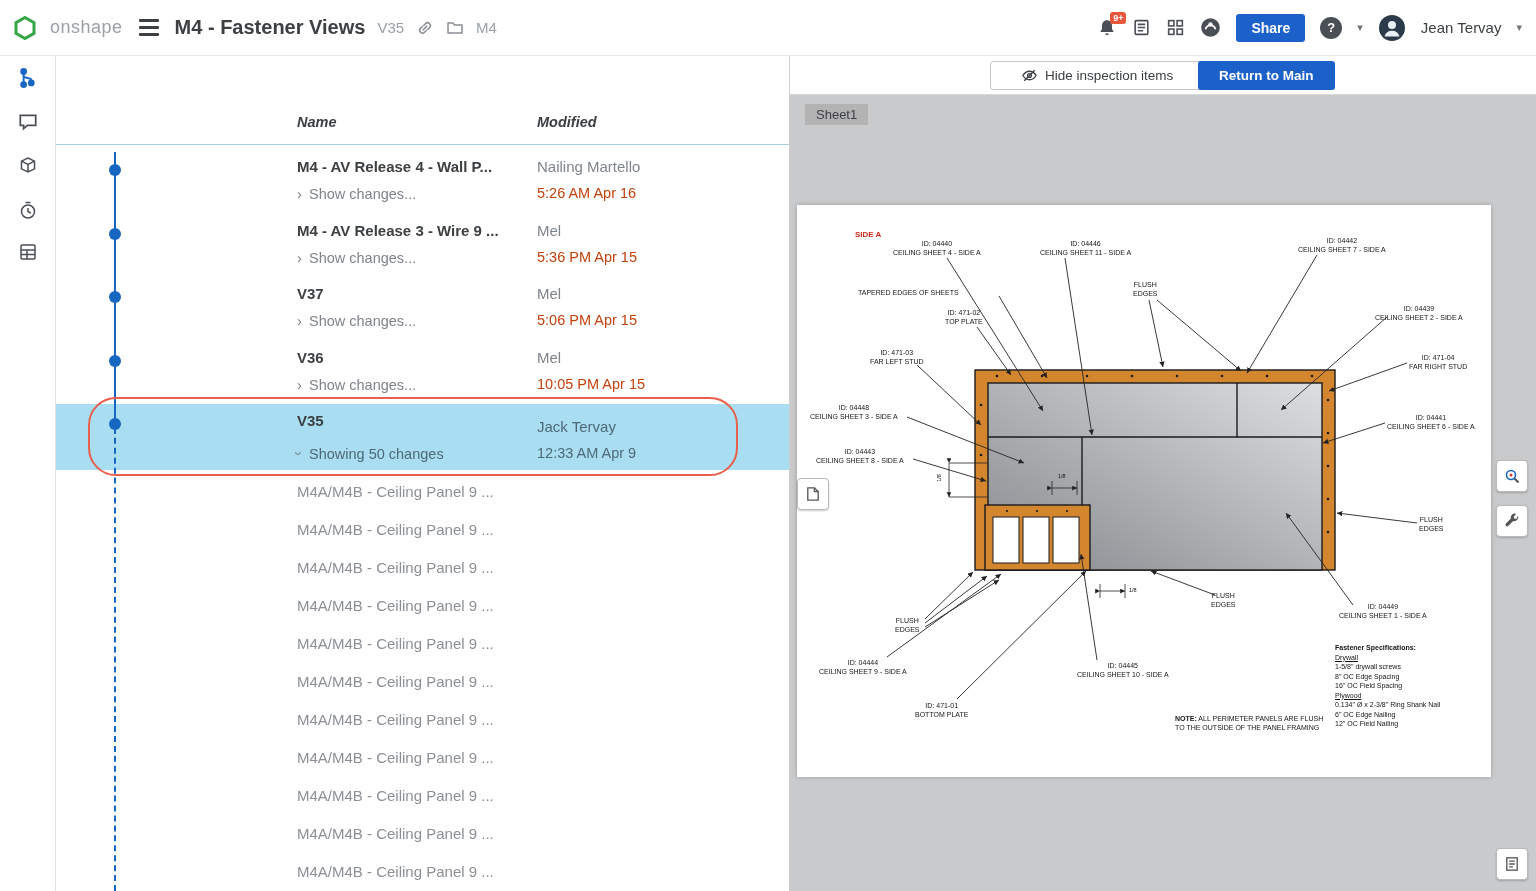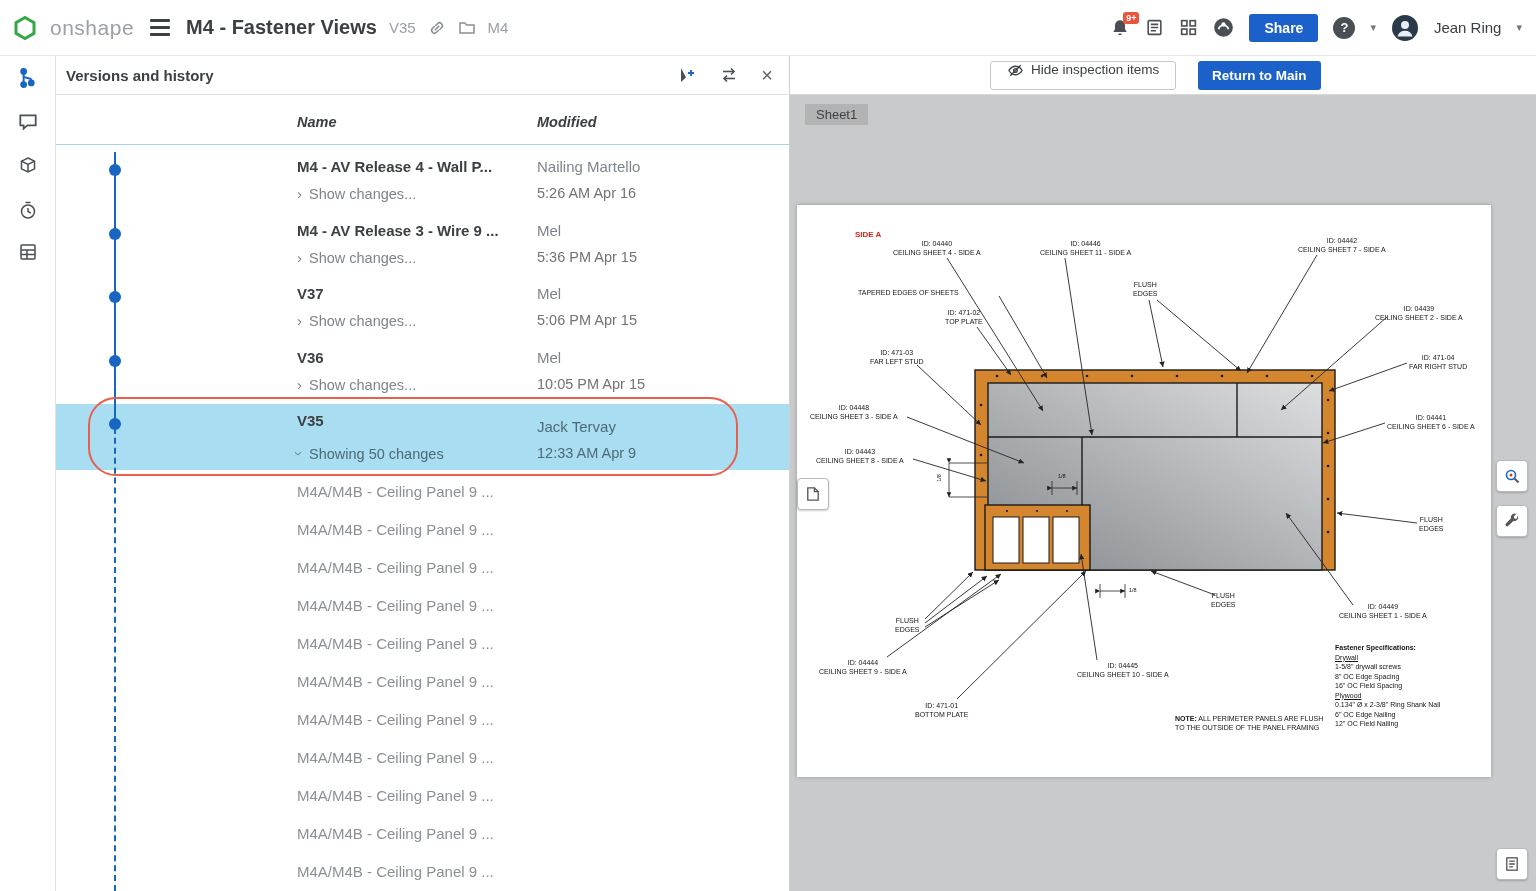--- a/index.html
+++ b/index.html
@@ -5,21 +5,21 @@
   * { box-sizing: border-box; margin: 0; padding: 0; }
   body {
     width: 1536px; height: 891px; position: relative; overflow: hidden;
     font-family: "Liberation Sans", "DejaVu Sans", sans-serif;
     background: #ffffff; color: #3c4043;
   }
   
   .app-header { position: absolute; left: 0; top: 0; width: 1536px; height: 56px;
     background: #fff; border-bottom: 1px solid #e6e6e6; display: flex; align-items: center; z-index: 30; }
   .h-left { display: flex; align-items: center; gap: 12px; padding-left: 12px; }
-  .brand { font-size: 21px; color: #9aa0a6; letter-spacing: .5px; }
+  .brand { font-size: 18px; color: #9aa0a6; letter-spacing: .5px; }
   .hamburger { display: flex; flex-direction: column; gap: 4px; padding: 4px; cursor: pointer; }
   .hamburger div { width: 20px; height: 3px; background: #3c4043; border-radius: 1px; }
   .doc-title { font-size: 20px; font-weight: bold; color: #3c4043; white-space: nowrap; }
   .muted { color: #9aa0a6; }
   .ver-label { font-size: 15px; }
   .h-right { margin-left: auto; display: flex; align-items: center; gap: 15px; padding-right: 14px; }
   .btn-share { background: #1b61c9; color: #fff; font-size: 14px; border: none; border-radius: 3px;
     padding: 6px 15px; font-weight: bold; cursor: pointer; }
   .bell-wrap { position: relative; display: flex; }
   .badge { position: absolute; top: -6px; right: -9px; background: #e8553a; color: #fff;
@@ -47,40 +47,40 @@
   .colhead { position: absolute; top: 58px; font-size: 14.5px; font-weight: bold; z-index: 5; font-style: italic; }
   .ch-underline { position: absolute; top: 88px; left: 0; right: 0; height: 1px; background: #a9cfe2; }
   .tl-solid { position: absolute; left: 58px; top: 96px; width: 0; height: 266px; border-left: 2px solid #1766c2; z-index: 3; }
   .tl-dashed { position: absolute; left: 58px; top: 362px; width: 0; height: 473px; border-left: 2px dashed #1766c2; z-index: 3; }
   .tl-dot { position: absolute; left: 53px; width: 12px; height: 12px; border-radius: 50%; background: #1766c2; z-index: 4; }
   .vrow { position: absolute; left: 0; right: 0; height: 64px; z-index: 2; cursor: pointer; }
   .vrow.selected { background: #a9ddf1; height: 66px; }
   .vname { position: absolute; left: 241px; top: 8px; font-size: 15px; font-weight: bold; white-space: nowrap; }
   .vby { position: absolute; left: 481px; top: 8px; font-size: 15px; color: #7e848b; white-space: nowrap; }
   .vsub { position: absolute; left: 241px; top: 35px; font-size: 14.5px; color: #7e848b; white-space: nowrap; cursor: pointer; }
-  .vtime { position: absolute; left: 481px; top: 35px; font-size: 14.5px; color: #737373; }
+  .vtime { position: absolute; left: 481px; top: 35px; font-size: 14.5px; color: #c2410c; }
   .selected .vby, .selected .vtime, .selected .vsub { color: #4e6a76; margin-top: 6px; }
   .chev { display: inline-block; margin-right: 7px; font-size: 15px; color: #7e848b; }
   .chev.down { transform: rotate(90deg); }
   .annotation { position: absolute; left: 32px; top: 341px; width: 650px; height: 79px;
     border: 2.5px solid #e8604c; border-radius: 28px; pointer-events: none; z-index: 7; }
   .hrow { position: absolute; left: 0; right: 0; height: 38px; line-height: 38px; padding-left: 241px;
     font-size: 15px; color: #8b9096; white-space: nowrap; z-index: 2; cursor: pointer; }
 
   
   .dpane { position: absolute; left: 790px; top: 56px; width: 746px; height: 835px; }
   .d-toolbar { position: absolute; top: 0; left: 0; right: 0; height: 39px; background: #fff;
     border-bottom: 1px solid #d9d9d9; z-index: 5; }
   .btn-light { position: absolute; top: 5px; left: 200px; height: 29px; background: #fff;
     border: 1px solid #c6c6c6; border-radius: 3px; font-size: 13.5px; color: #3c4043;
-    display: flex; align-items: flex-start; gap: 7px; padding: 0 16px; cursor: pointer;
+    display: flex; align-items: center; gap: 7px; padding: 0 30px; cursor: pointer;
     font-family: inherit; }
   .btn-return { position: absolute; top: 5px; left: 408px; height: 29px; background: #1b61c9;
     border: none; border-radius: 3px; color: #fff; font-size: 13.5px; font-weight: bold;
-    padding: 0 14px; cursor: pointer; font-family: inherit; }
+    padding: 0 21px; cursor: pointer; font-family: inherit; }
   .canvas { position: absolute; top: 39px; left: 0; right: 0; bottom: 0; background: #c9cacb; overflow: hidden; }
   .sheet-tab { position: absolute; left: 15px; top: 9px; background: #b3b3b3; color: #3d4145;
     font-size: 13px; padding: 3px 11px; cursor: pointer; }
   .sheet { position: absolute; left: 7px; top: 110px; width: 694px; height: 572px; background: #fff;
     box-shadow: 0 0 4px rgba(0,0,0,.25); }
   .sheet-svg { position: absolute; left: 0; top: 0; width: 694px; height: 572px; }
   .co { position: absolute; font-size: 7px; line-height: 8.5px; color: #141414; text-align: center; white-space: nowrap; }
   .side-a { position: absolute; left: 18px; top: 25px; font-size: 8px; font-weight: bold; color: #cc2a1e; padding-left: 40px; }
   .note { position: absolute; left: 378px; top: 509px; width: 152px; font-size: 7px; line-height: 9px;
     color: #141414; text-align: left; }
@@ -160,21 +160,21 @@
       <span class="help-circle">?</span>
     </span>
     <span class="caret">▾</span>
     <span class="icon-btn">
       <svg width="28" height="28" viewBox="0 0 28 28">
           <circle cx="14" cy="14" r="13" fill="#2b3a4a"></circle>
           <circle cx="14" cy="11" r="4" fill="#e8eef2"></circle>
           <path d="M6.5 22.5a7.8 7.8 0 0115 0z" fill="#e8eef2"></path>
         </svg>
     </span>
-    <span class="user-name">Jean Ring</span>
+    <span class="user-name">Jean Tervay</span>
     <span class="caret">▾</span>
   </div>
 </div>
 
 <div class="left-toolbar">
   <div class="lt-btn" style="top:2px">
     <svg width="24" height="24" viewBox="0 0 22 22" fill="none" stroke="#1766c2" stroke-width="1.8">
       <line x1="7" y1="5" x2="7" y2="17"></line>
         <path d="M7 9c0 3 7 1 7 4"></path>
       <circle cx="7" cy="5" r="2.2" fill="#1766c2"></circle>
@@ -201,40 +201,20 @@
   </div>
   <div class="lt-btn" style="top:176px">
     <svg width="22" height="22" viewBox="0 0 22 22" fill="none" stroke="#4a4f55" stroke-width="1.5">
         <rect x="4" y="4" width="14" height="14" rx="1"></rect>
         <path d="M4 9h14M4 13.5h14M10 9v9"></path>
       </svg>
   </div>
 </div>
 
 <div class="vpanel">
-  <div class="vp-header">
-    <span class="vp-title">Versions and history</span>
-    <span class="vp-icons">
-      <span class="icon-btn">
-        <svg width="20" height="20" viewBox="0 0 20 20">
-            <path d="M4 3v14l5-4.5z" fill="#4a4f55"></path>
-            <path d="M14 5v6M11 8h6" stroke="#1766c2" stroke-width="1.8" fill="none"></path>
-          </svg>
-      </span>
-      <span class="icon-btn">
-        <svg width="20" height="20" viewBox="0 0 20 20" fill="none" stroke="#4a4f55" stroke-width="1.6">
-            <path d="M4 6.5h11"></path>
-            <path d="M12 3.5l3 3-3 3"></path>
-            <path d="M16 13.5H5"></path>
-            <path d="M8 10.5l-3 3 3 3"></path>
-          </svg>
-      </span>
-      <span class="vp-close">×</span>
-    </span>
-  </div>
 
   <span class="colhead" style="left:241px">Name</span>
   <span class="colhead" style="left:481px">Modified</span>
   <div class="ch-underline"></div>
 
   <div class="vrow" style="top:94px">
     <div class="vname">M4 - AV Release 4 - Wall P...</div>
     <div class="vby">Nailing Martello</div>
     <div class="vsub"><span class="chev">›</span><span>Show changes...</span></div>
     <div class="vtime">5:26 AM Apr 16</div>

